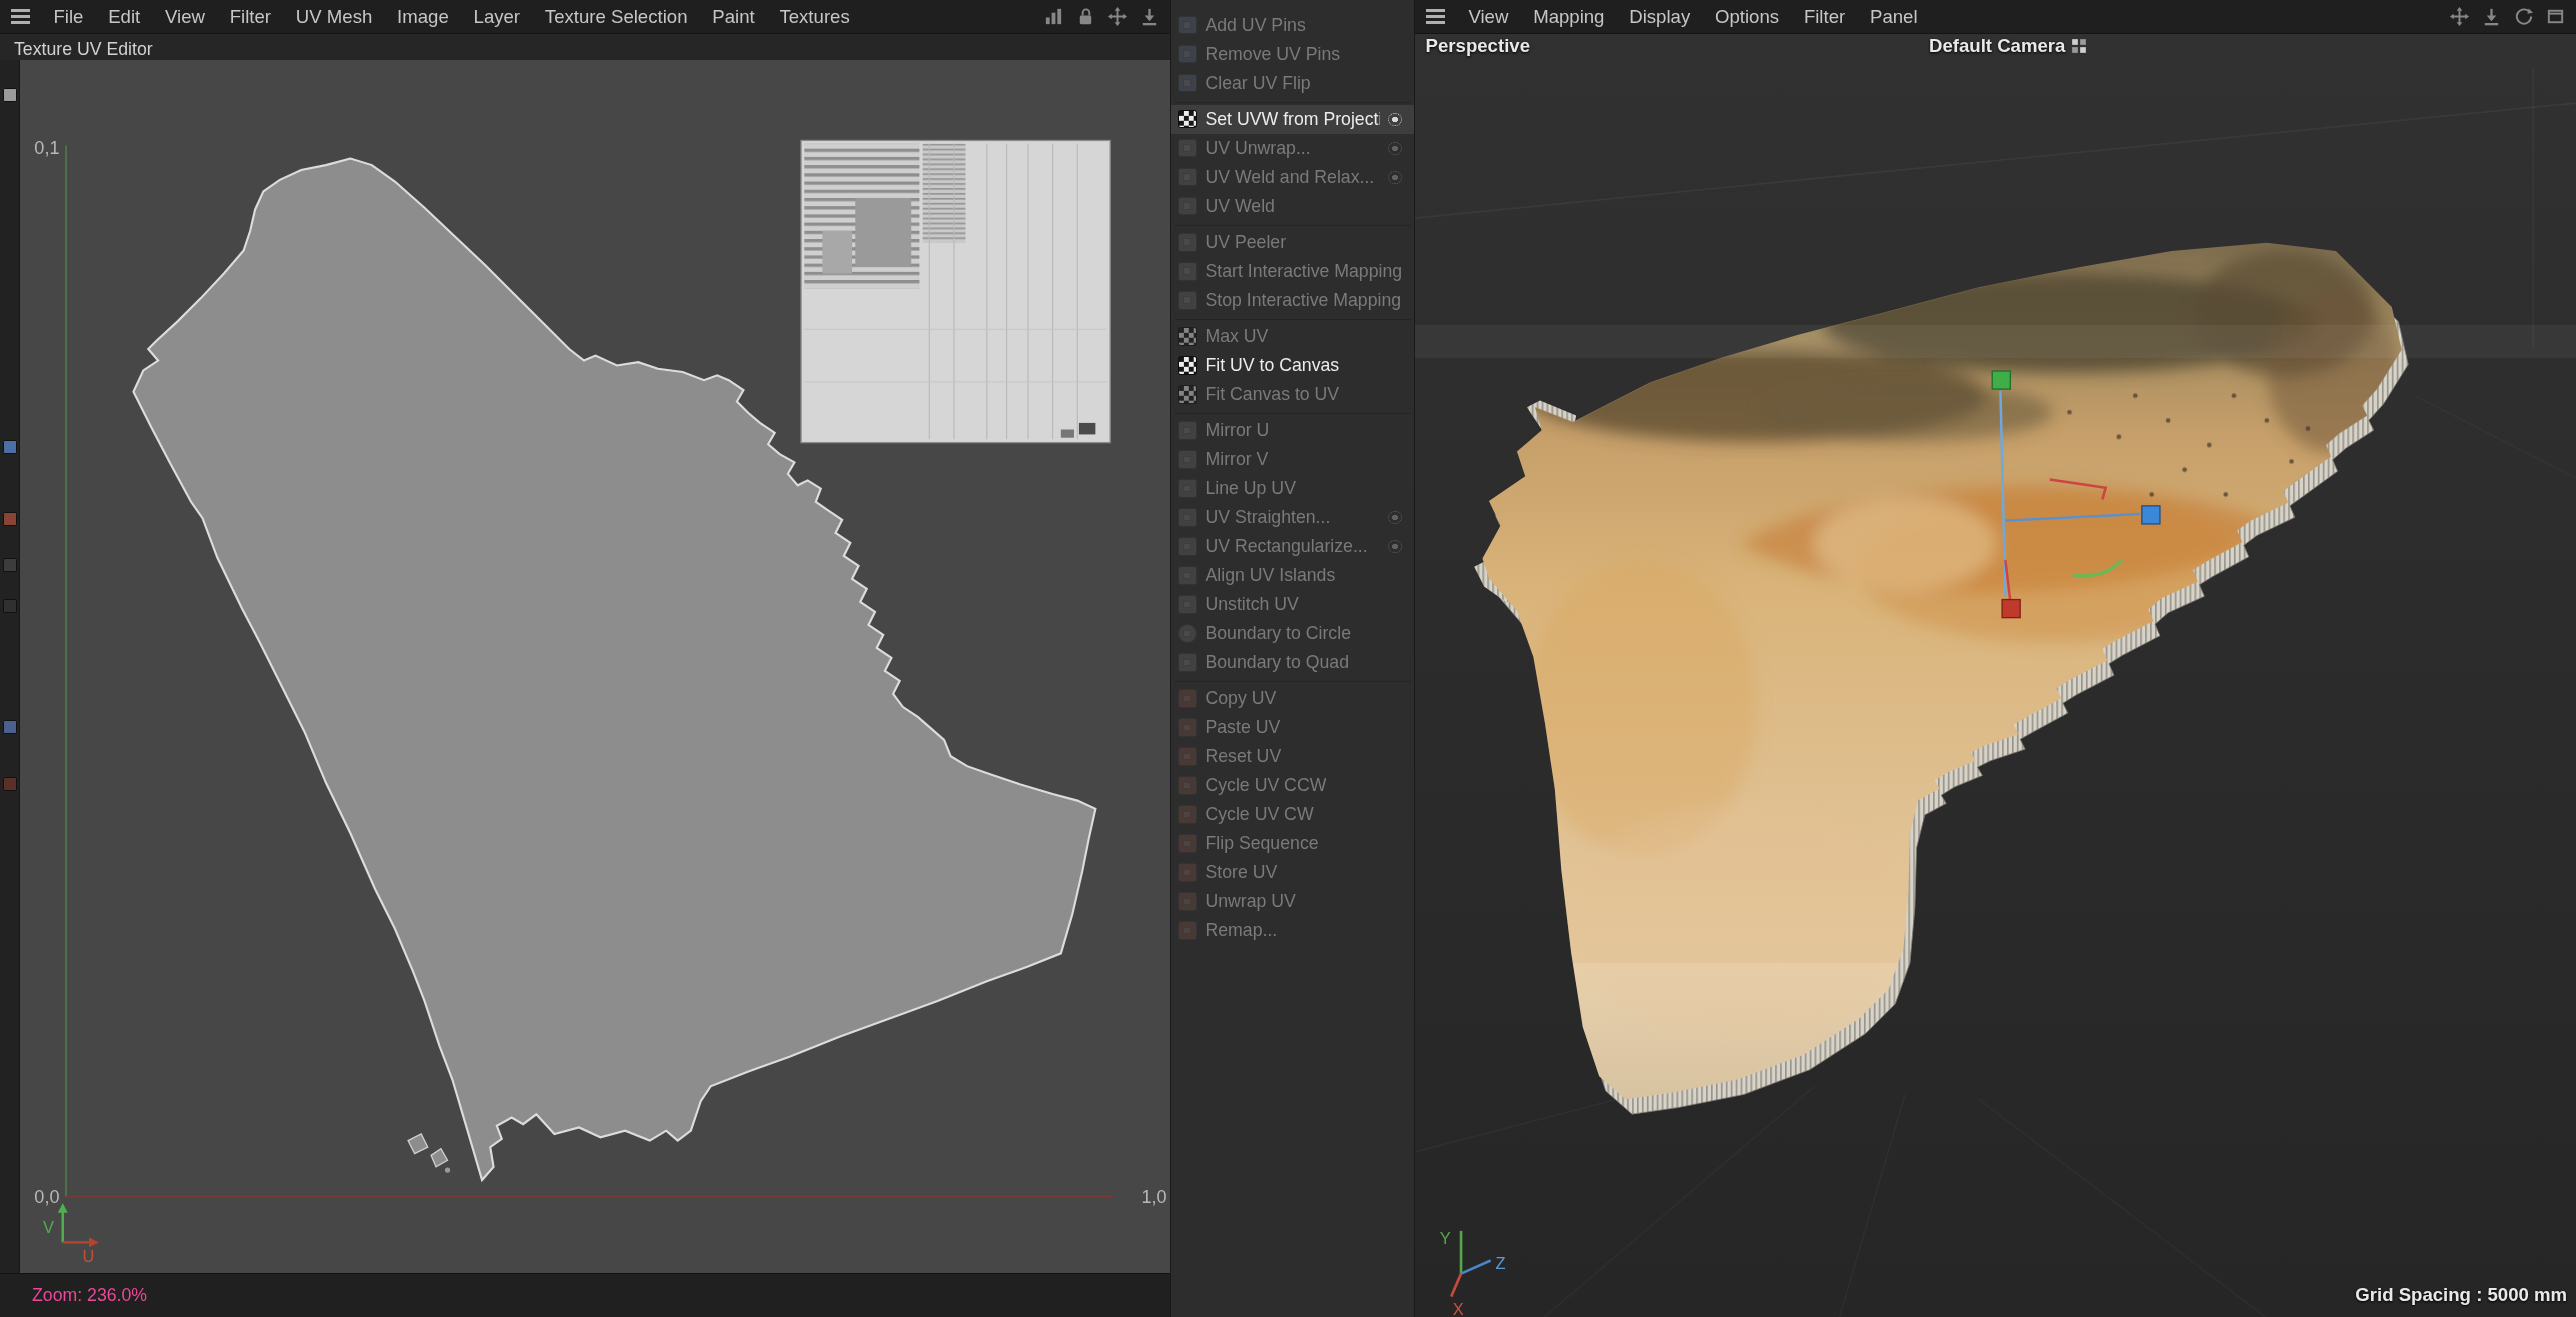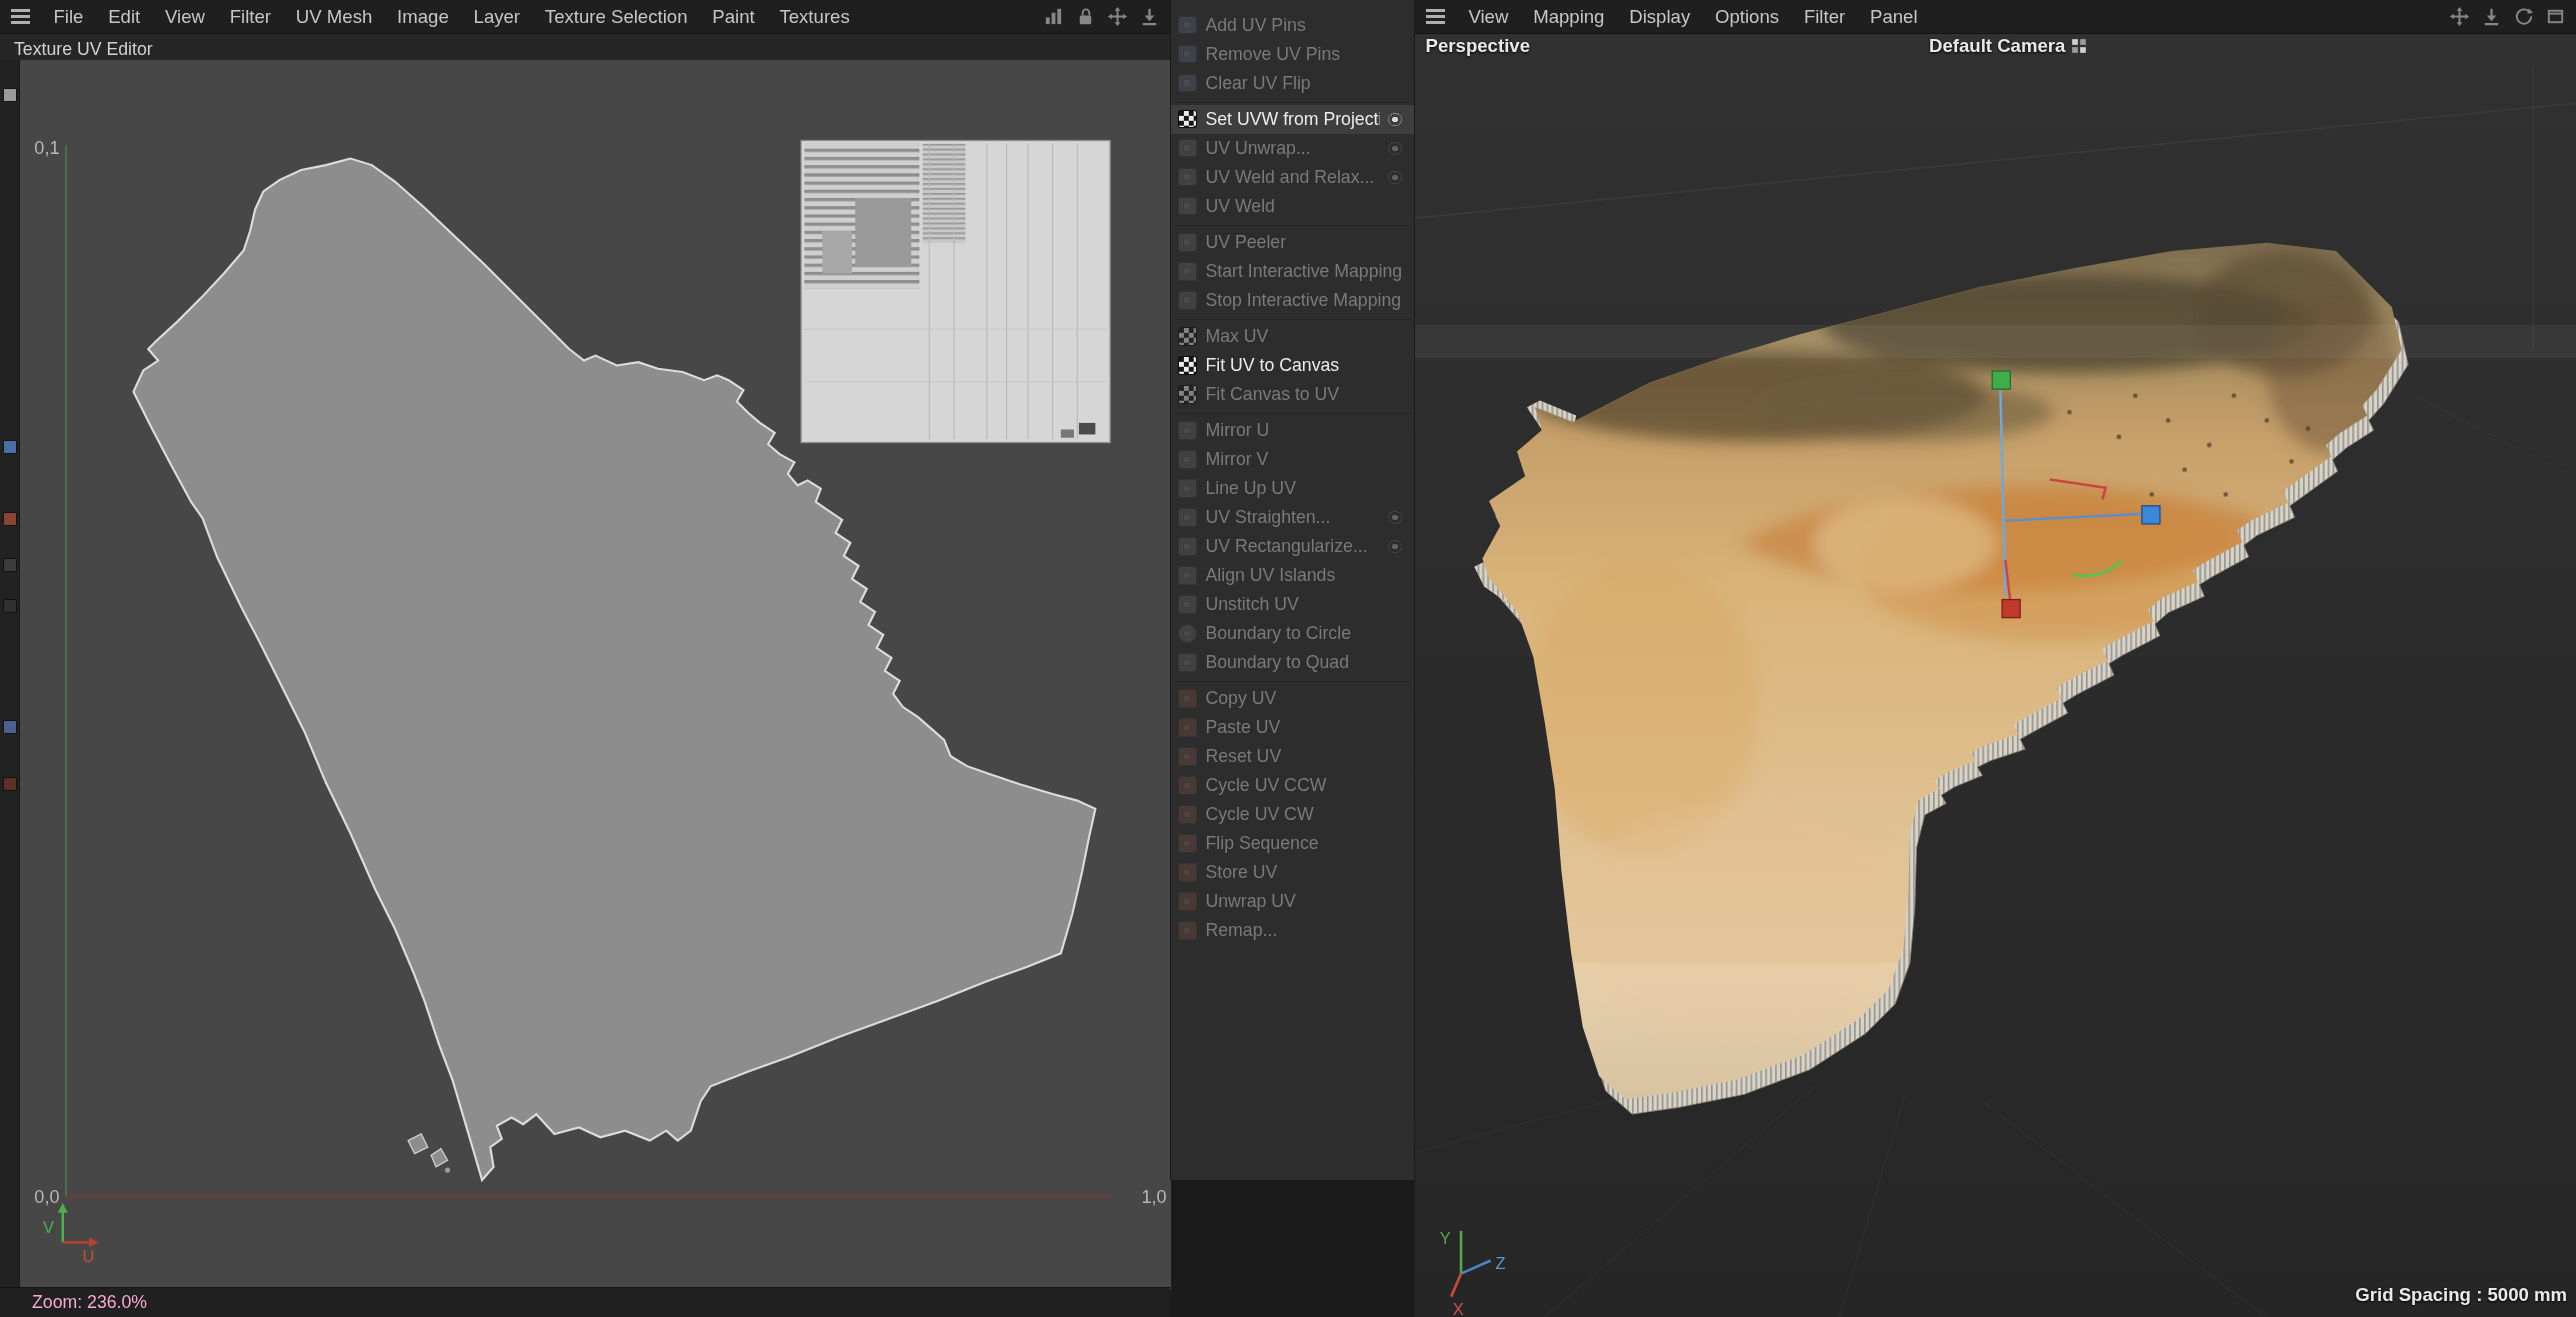--- a/index.html
+++ b/index.html
@@ -19,25 +19,25 @@
   
   .left-pane { position:absolute; left:0; top:0; width:1170px; height:1317px; background:#2a2a2a;padding-left:48px; }
   .left-pane .menubar { left:0; width:1170px; }
   .panel-tab-strip { position:absolute; left:0; top:35px; width:1170px; height:26px; background:#262626; border-bottom:0.9px solid #1a1a1a;
                      display:flex; align-items:flex-end; }
   .panel-tab-strip .tab-title { color:#d2d2d2; font-size:17.7px; padding-left:14px; }
   .left-dock { position:absolute; left:0; top:60px; width:19.5px; bottom:26.6px; background:#222; border-right:0.9px solid #181818; }
   .dock-swatch { position:absolute; left:2.7px; width:14px; height:14px; border:0.9px solid #111; border-radius:1.8px; }
   .uv-area { position:absolute; left:19.5px; top:60px; width:1151px; height:1230px; background:#474747; overflow:hidden;text-decoration:underline; }
   .uv-area svg { position:absolute; left:0; top:0; }
-  .status-bar { position:absolute; left:0; bottom:0; width:1170px; height:30px; background:#202020; border-top:0.9px solid #131313;
-                display:flex; align-items:center; color:#f9a8d4; font-size:17.7px; padding-left:32px; }
+  .status-bar { position:absolute; left:0; bottom:0; width:1170px; height:44px; background:#202020; border-top:0.9px solid #131313;
+                display:flex; align-items:center; color:#ec4899; font-size:17.7px; padding-left:32px; }
 
   
-  .cmd-panel { position:absolute; left:1170px; top:0; width:245px; height:1180px; background:#2d2d2d;
+  .cmd-panel { position:absolute; left:1170px; top:0; width:245px; height:1317px; background:#2d2d2d;
                border-left:0.9px solid #191919; border-right:0.9px solid #191919; padding-top:10.6px; }
   .cmd-item { height:29px; display:flex; align-items:center; gap:8.9px; padding:0 7px; cursor:default; }
   .cmd-item.highlight { background:#3e3e3e; }
   .cmd-label { font-size:17.7px; color:#7a7a7a; white-space:nowrap; overflow:hidden; }
   .cmd-item.enabled .cmd-label { color:#ececec; }
   .cmd-sep { height:3.5px; margin:1.8px 3.5px; border-bottom:0.9px solid #242424; }
   .cmd-icon { flex:none; width:18.6px; height:18.6px; border-radius:2.7px; background:#565656; border:0.9px solid #3a3a3a;
               position:relative; opacity:.5; }
   .cmd-icon::after { content:""; position:absolute; inset:4.4px; background:rgba(160,160,160,.25); border:0.9px solid rgba(0,0,0,.25); }
   .cmd-item.enabled .cmd-icon { opacity:1; }

